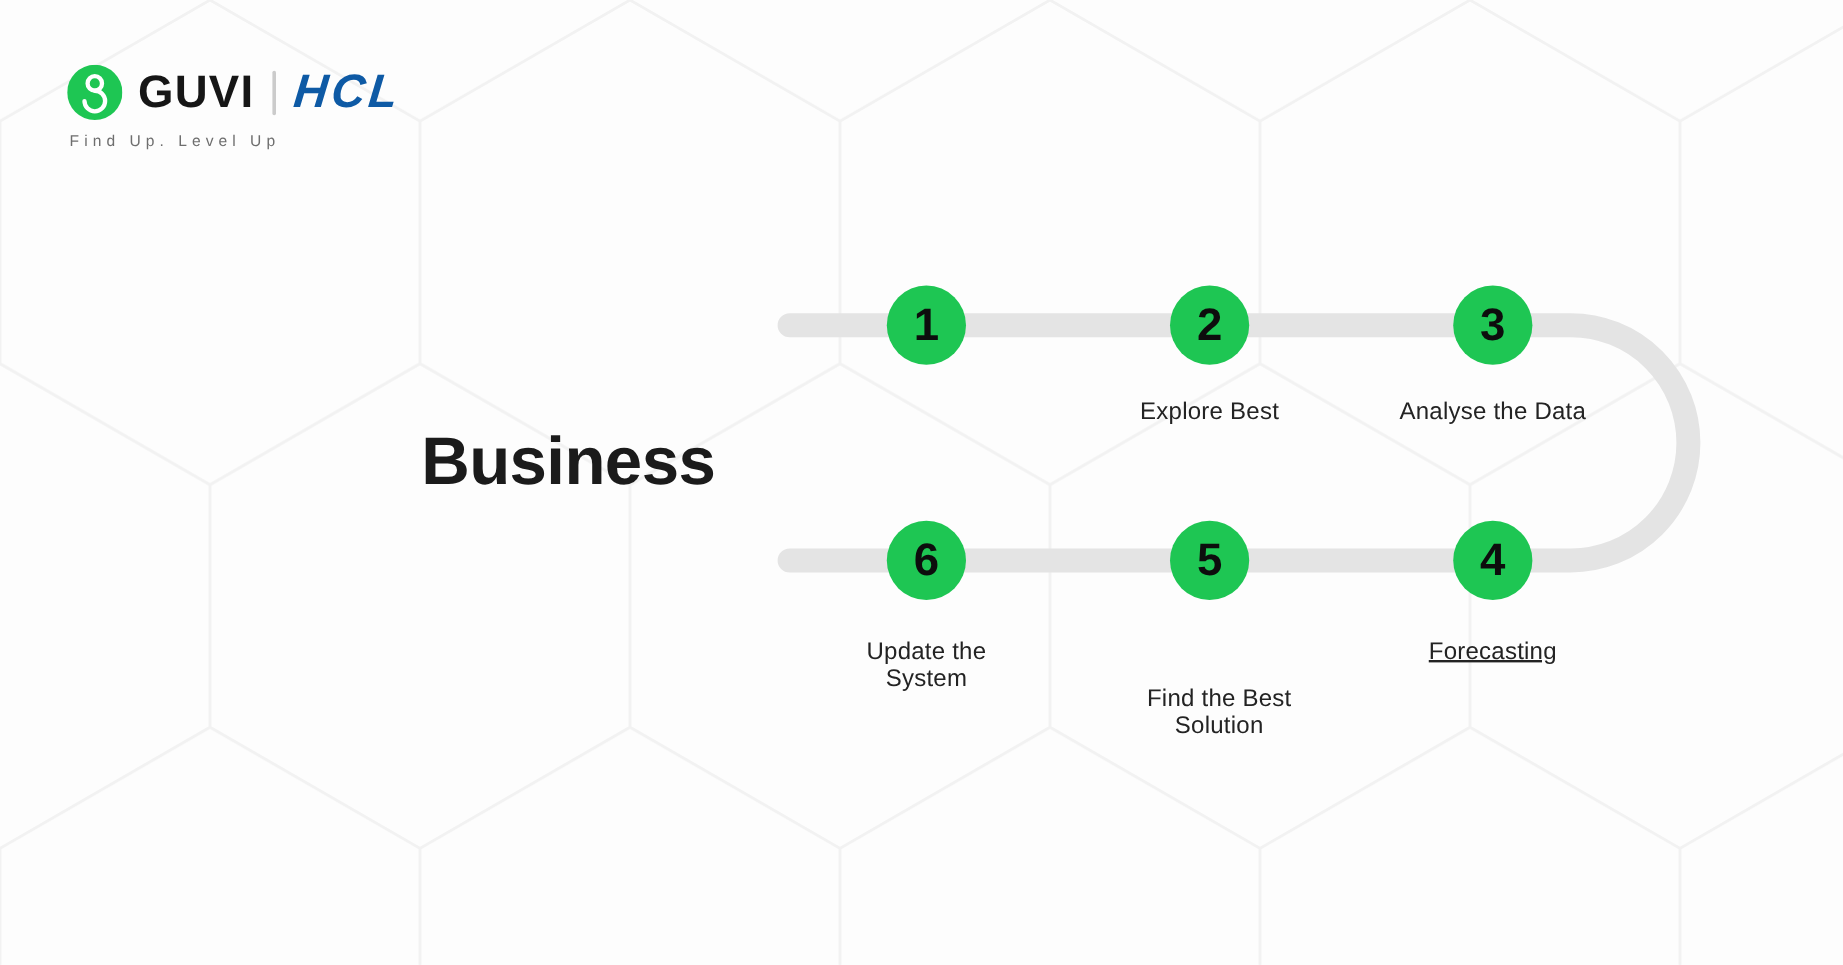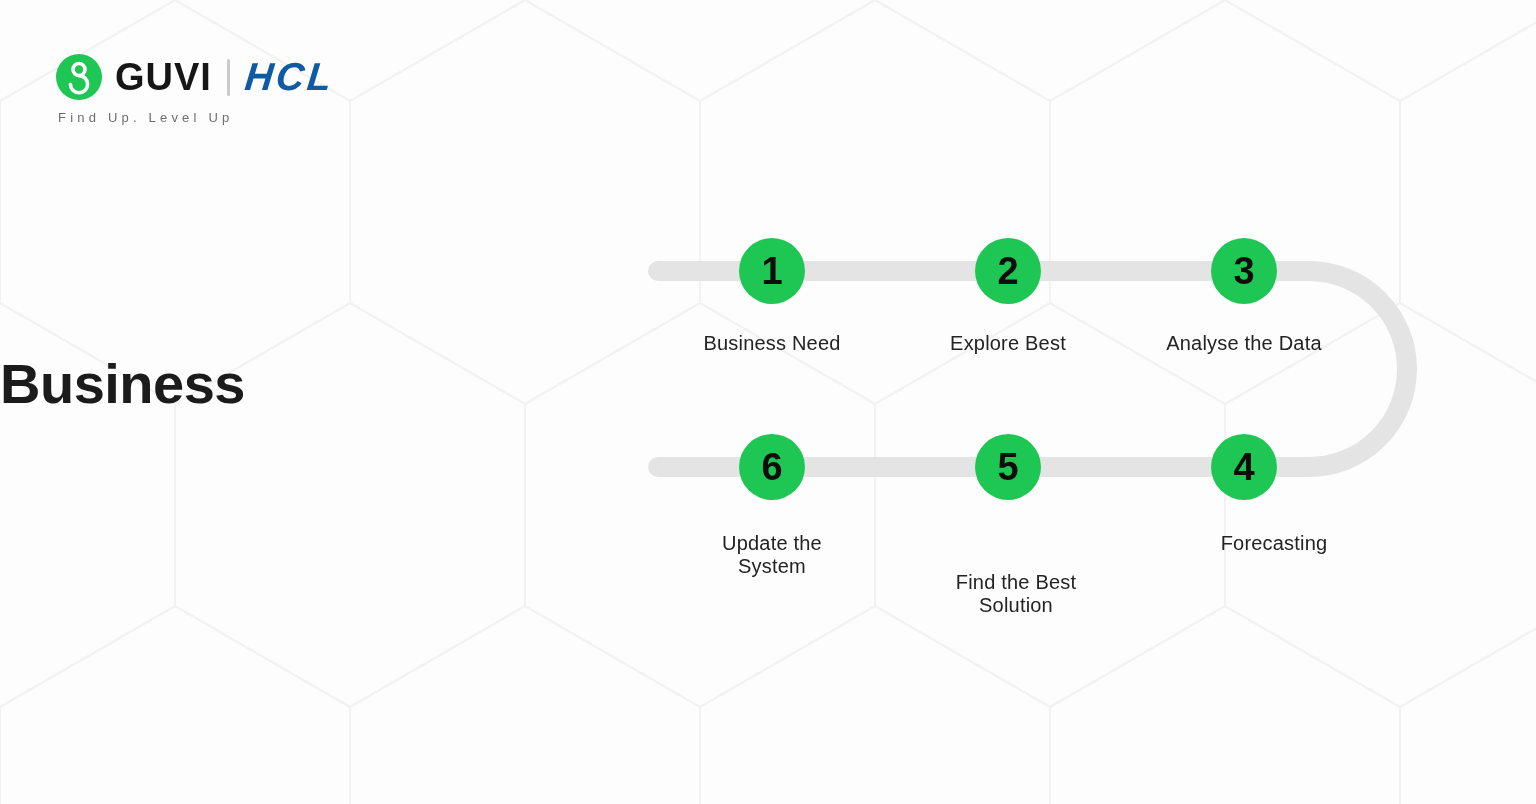--- a/index.html
+++ b/index.html
@@ -49,20 +49,21 @@
     transform:skewX(-6deg);
   }
   .tagline{
     position:absolute;top:110px;left:58px;z-index:2;
     font-size:13px;letter-spacing:4.2px;color:var(--tagline-gray);
   }
 
   
   .page-title{
     position:absolute;top:351px;left:0;width:596px;z-index:2;
+    text-align:right;
     font-size:56px;font-weight:bold;line-height:66px;
     letter-spacing:-0.5px;
     color:var(--title-color);
   }
 
   
   .track-svg{position:absolute;inset:0;z-index:1;}
   .track-path{fill:none;stroke:var(--track-gray);stroke-width:20;stroke-linecap:round;}
 
   
@@ -83,21 +84,21 @@
   
   .step-label{
     position:absolute;z-index:3;
     width:240px;text-align:center;
     font-size:20px;line-height:23px;letter-spacing:0.2px;
     color:var(--label-color);
   }
   .l1{left:652px;top:332px;}
   .l2{left:888px;top:332px;}
   .l3{left:1124px;top:332px;}
-  .l4{left:1154px;top:532px;}
+  .l4{left:1124px;top:532px;text-decoration:underline;}
   .l5{left:936px;top:532px;width:160px;margin-top:39px;}
   .l6{left:692px;top:532px;width:160px;}
 </style>
 </head>
 <body>
 
 <div class="canvas">
 
   <svg class="bg-pattern" width="1536" height="804" viewBox="0 0 1536 804" aria-hidden="true">
     <defs>
@@ -143,20 +144,19 @@
   <div class="step-circle c4">
     <span>4</span>
   </div>
   <div class="step-circle c5">
     <span>5</span>
   </div>
   <div class="step-circle c6">
     <span>6</span>
   </div>
 
-  <div class="step-label l1">Business Need</div>
   <div class="step-label l2">Explore Best</div>
   <div class="step-label l3">Analyse the Data</div>
   <div class="step-label l4">Forecasting</div>
   <div class="step-label l5">Find the Best Solution</div>
   <div class="step-label l6">Update the System</div>
 
 </div>
 
 </body></html>

